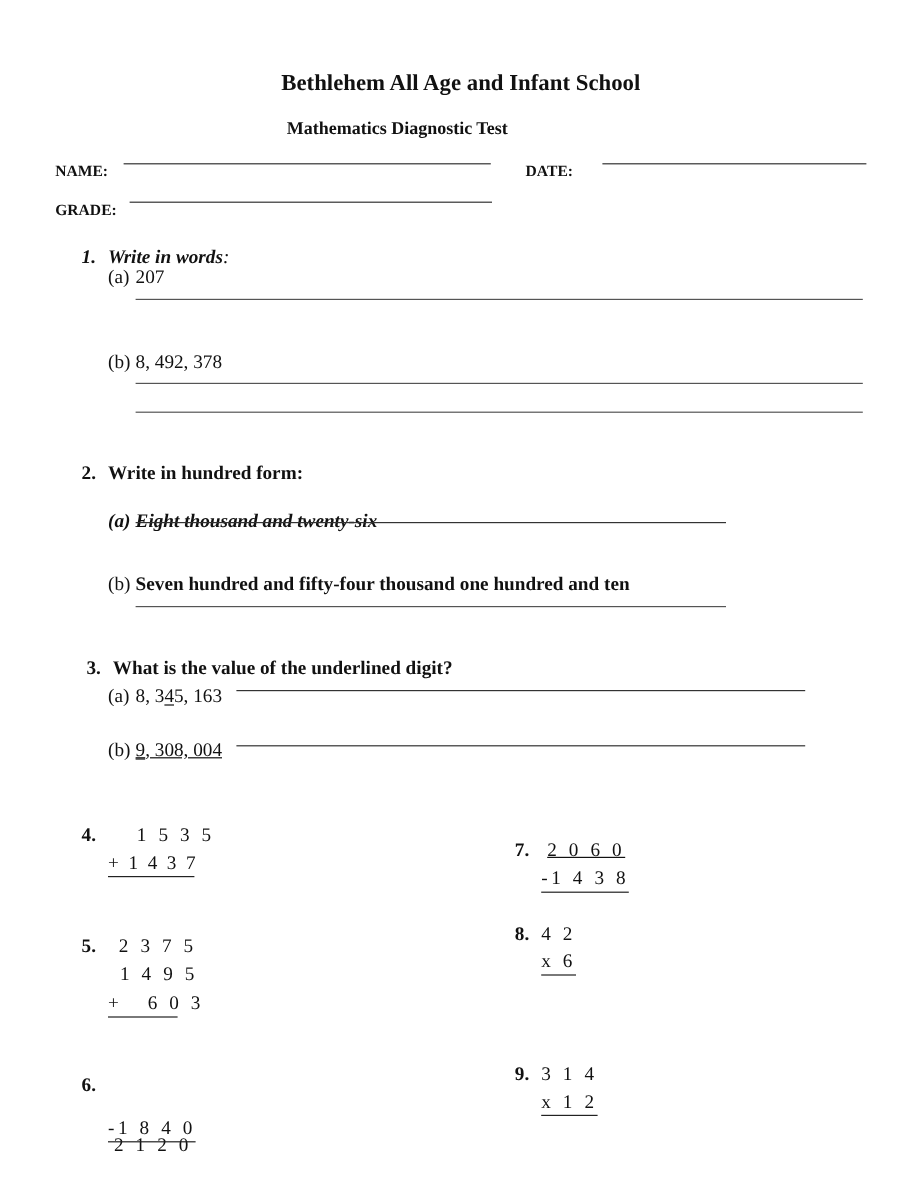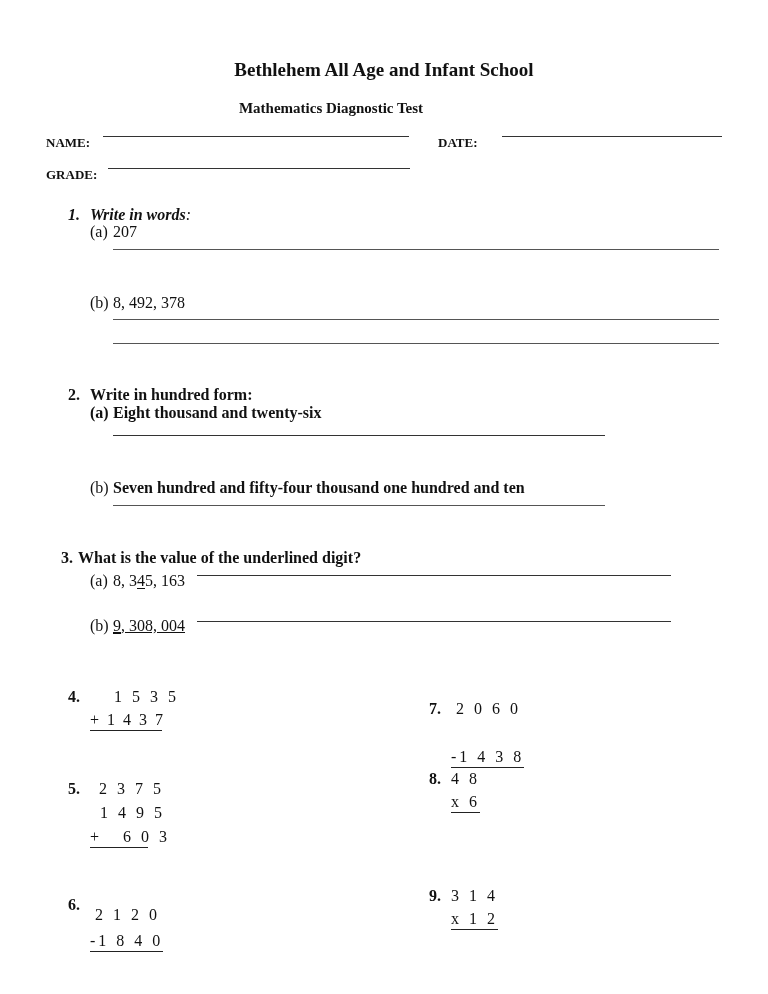--- a/index.html
+++ b/index.html
@@ -93,31 +93,31 @@
 
 <div class="abs sub" style="left:90px; top:280px;">
   <span class="sub-label">(b)</span><span>8, 492, 378</span>
 </div>
 <div class="rule light" style="left:113px; width:606px; top:319px;"></div>
 <div class="rule light" style="left:113px; width:606px; top:343px;"></div>
 
 <div class="abs q-heading" style="left:68px; top:372px;">
   <span class="q-num">2.</span><span>Write in hundred form:</span>
 </div>
-<div class="abs sub" style="left:90px; top:390px;">
+<div class="abs sub" style="left:90px; top:412px;font-style:italic;">
   <span class="sub-label bold">(a)</span><span class="bold">Eight thousand and twenty-six</span>
 </div>
 <div class="rule" style="left:113px; width:492px; top:435px;"></div>
 
 <div class="abs sub" style="left:90px; top:465px;">
   <span class="sub-label">(b)</span><span class="bold">Seven hundred and fifty-four thousand one hundred and ten</span>
 </div>
 <div class="rule light" style="left:113px; width:492px; top:505px;"></div>
 
-<div class="abs q-heading" style="left:56px; top:535px;text-align:center;">
+<div class="abs q-heading" style="left:72px; top:535px;">
   <span class="q-num">3.</span><span>What is the value of the underlined digit?</span>
 </div>
 <div class="abs sub" style="left:90px; top:558px;">
   <span class="sub-label">(a)</span><span>8, 3</span><span class="u">4</span><span>5, 163</span>
 </div>
 <div class="rule" style="left:197px; width:474px; top:575px;"></div>
 
 <div class="abs sub" style="left:90px; top:603px;text-decoration:underline;">
   <span class="sub-label">(b)</span><span></span><span class="u">9</span><span>, 308, 004</span>
 </div>
@@ -126,26 +126,26 @@
 <div class="abs calc-num" style="left:68px; top:674px;">4.</div>
 <div class="abs calc" style="left:114px; top:674px;text-align:center;">1 5 3 5</div>
 <div class="abs calc underline-row" style="left:90px; top:697px; width:72px; "><span style="letter-spacing:2px;">+ 1 4 3 7</span></div>
 
 <div class="abs calc-num" style="left:68px; top:766px;">5.</div>
 <div class="abs calc" style="left:99px; top:766px;">2 3 7 5</div>
 <div class="abs calc" style="left:100px; top:790px;">1 4 9 5</div>
 <div class="abs calc underline-row" style="left:90px; top:814px; width:58px; white-space:pre;">+   6 0 3</div>
 
 <div class="abs calc-num" style="left:68px; top:882px;">6.</div>
-<div class="abs calc" style="left:95px; top:892px;text-align:center;">2 1 2 0</div>
+<div class="abs calc" style="left:95px; top:932px;text-align:center;">2 1 2 0</div>
 <div class="abs calc underline-row" style="left:90px; top:918px;">-1 8 4 0</div>
 
 <div class="abs calc-num" style="left:429px; top:686px;">7.</div>
-<div class="abs calc" style="left:456px; top:686px;">2 0 6 0</div>
-<div class="abs calc underline-row" style="left:451px; top:734px;">-1 4 3 8</div>
+<div class="abs calc" style="left:456px; top:686px;text-decoration:underline;">2 0 6 0</div>
+<div class="abs calc underline-row" style="left:451px; top:710px;">-1 4 3 8</div>
 
 <div class="abs calc-num" style="left:429px; top:756px;">8.</div>
-<div class="abs calc" style="left:451px; top:756px;">4 8</div>
+<div class="abs calc" style="left:451px; top:756px;">4 2</div>
 <div class="abs calc underline-row" style="left:451px; top:779px;">x 6</div>
 
 <div class="abs calc-num" style="left:429px; top:873px;">9.</div>
 <div class="abs calc" style="left:451px; top:873px;">3 1 4</div>
 <div class="abs calc underline-row" style="left:451px; top:896px;">x 1 2</div>
 
 </body></html>

